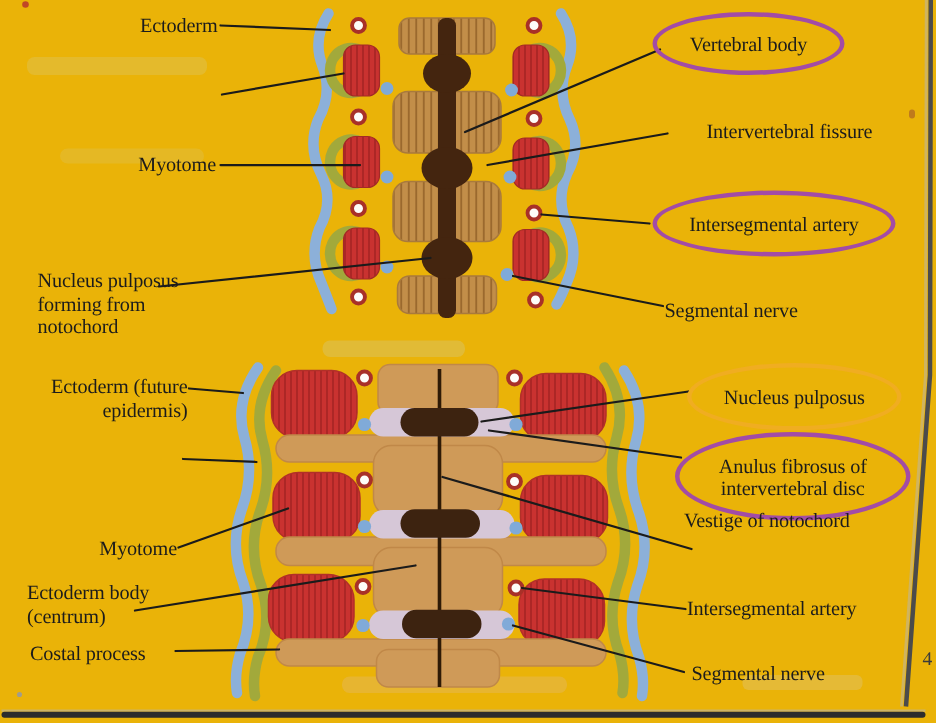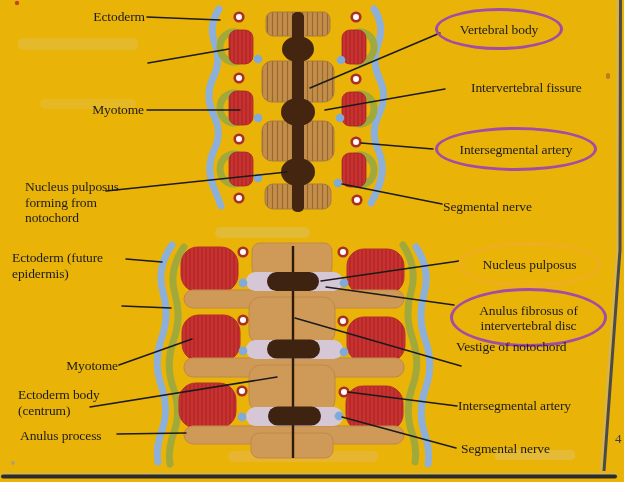--- a/index.html
+++ b/index.html
@@ -201,28 +201,28 @@
   <div class="lbl" style="left:25px; top:155px; width:115px;margin-top:24px;">Nucleus pulposus forming from notochord</div>
 
   <div class="circle-lbl purple" style="left:435px; top:8px; width:128px; height:42px;">Vertebral body</div>
 
   <div class="lbl" style="left:447px; top:80px; width:145px;margin-left:24px;">Intervertebral fissure</div>
 
   <div class="circle-lbl purple" style="left:435px; top:127px; width:162px; height:44px;">Intersegmental artery</div>
 
   <div class="lbl" style="left:443px; top:199px; width:115px;">Segmental nerve</div>
 
-  <div class="lbl" style="left:12px; top:250px; width:113px;">Ectoderm (future epidermis)</div>
+  <div class="lbl" style="left:12px; top:250px; width:113px;text-align:right;">Ectoderm (future epidermis)</div>
 
 
   <div class="lbl right" style="left:52px; top:358px; width:66px;">Myotome</div>
 
   <div class="lbl" style="left:18px; top:387px; width:100px;">Ectoderm body (centrum)</div>
 
-  <div class="lbl" style="left:20px; top:428px; width:98px;">Anulus process</div>
+  <div class="lbl" style="left:20px; top:428px; width:98px;">Costal process</div>
 
   <div class="circle-lbl purple" style="left:450px; top:288px; width:157px; height:59px;">Anulus fibrosus of intervertebral disc</div>
 
   <div class="circle-lbl yellow" style="left:458px; top:242px; width:143px; height:45px;">Nucleus pulposus</div>
 
   <div class="lbl" style="left:456px; top:339px; width:150px;">Vestige of notochord</div>
 
   <div class="lbl" style="left:458px; top:398px; width:152px;">Intersegmental artery</div>
 
   <div class="lbl" style="left:461px; top:441px; width:122px;">Segmental nerve</div>

